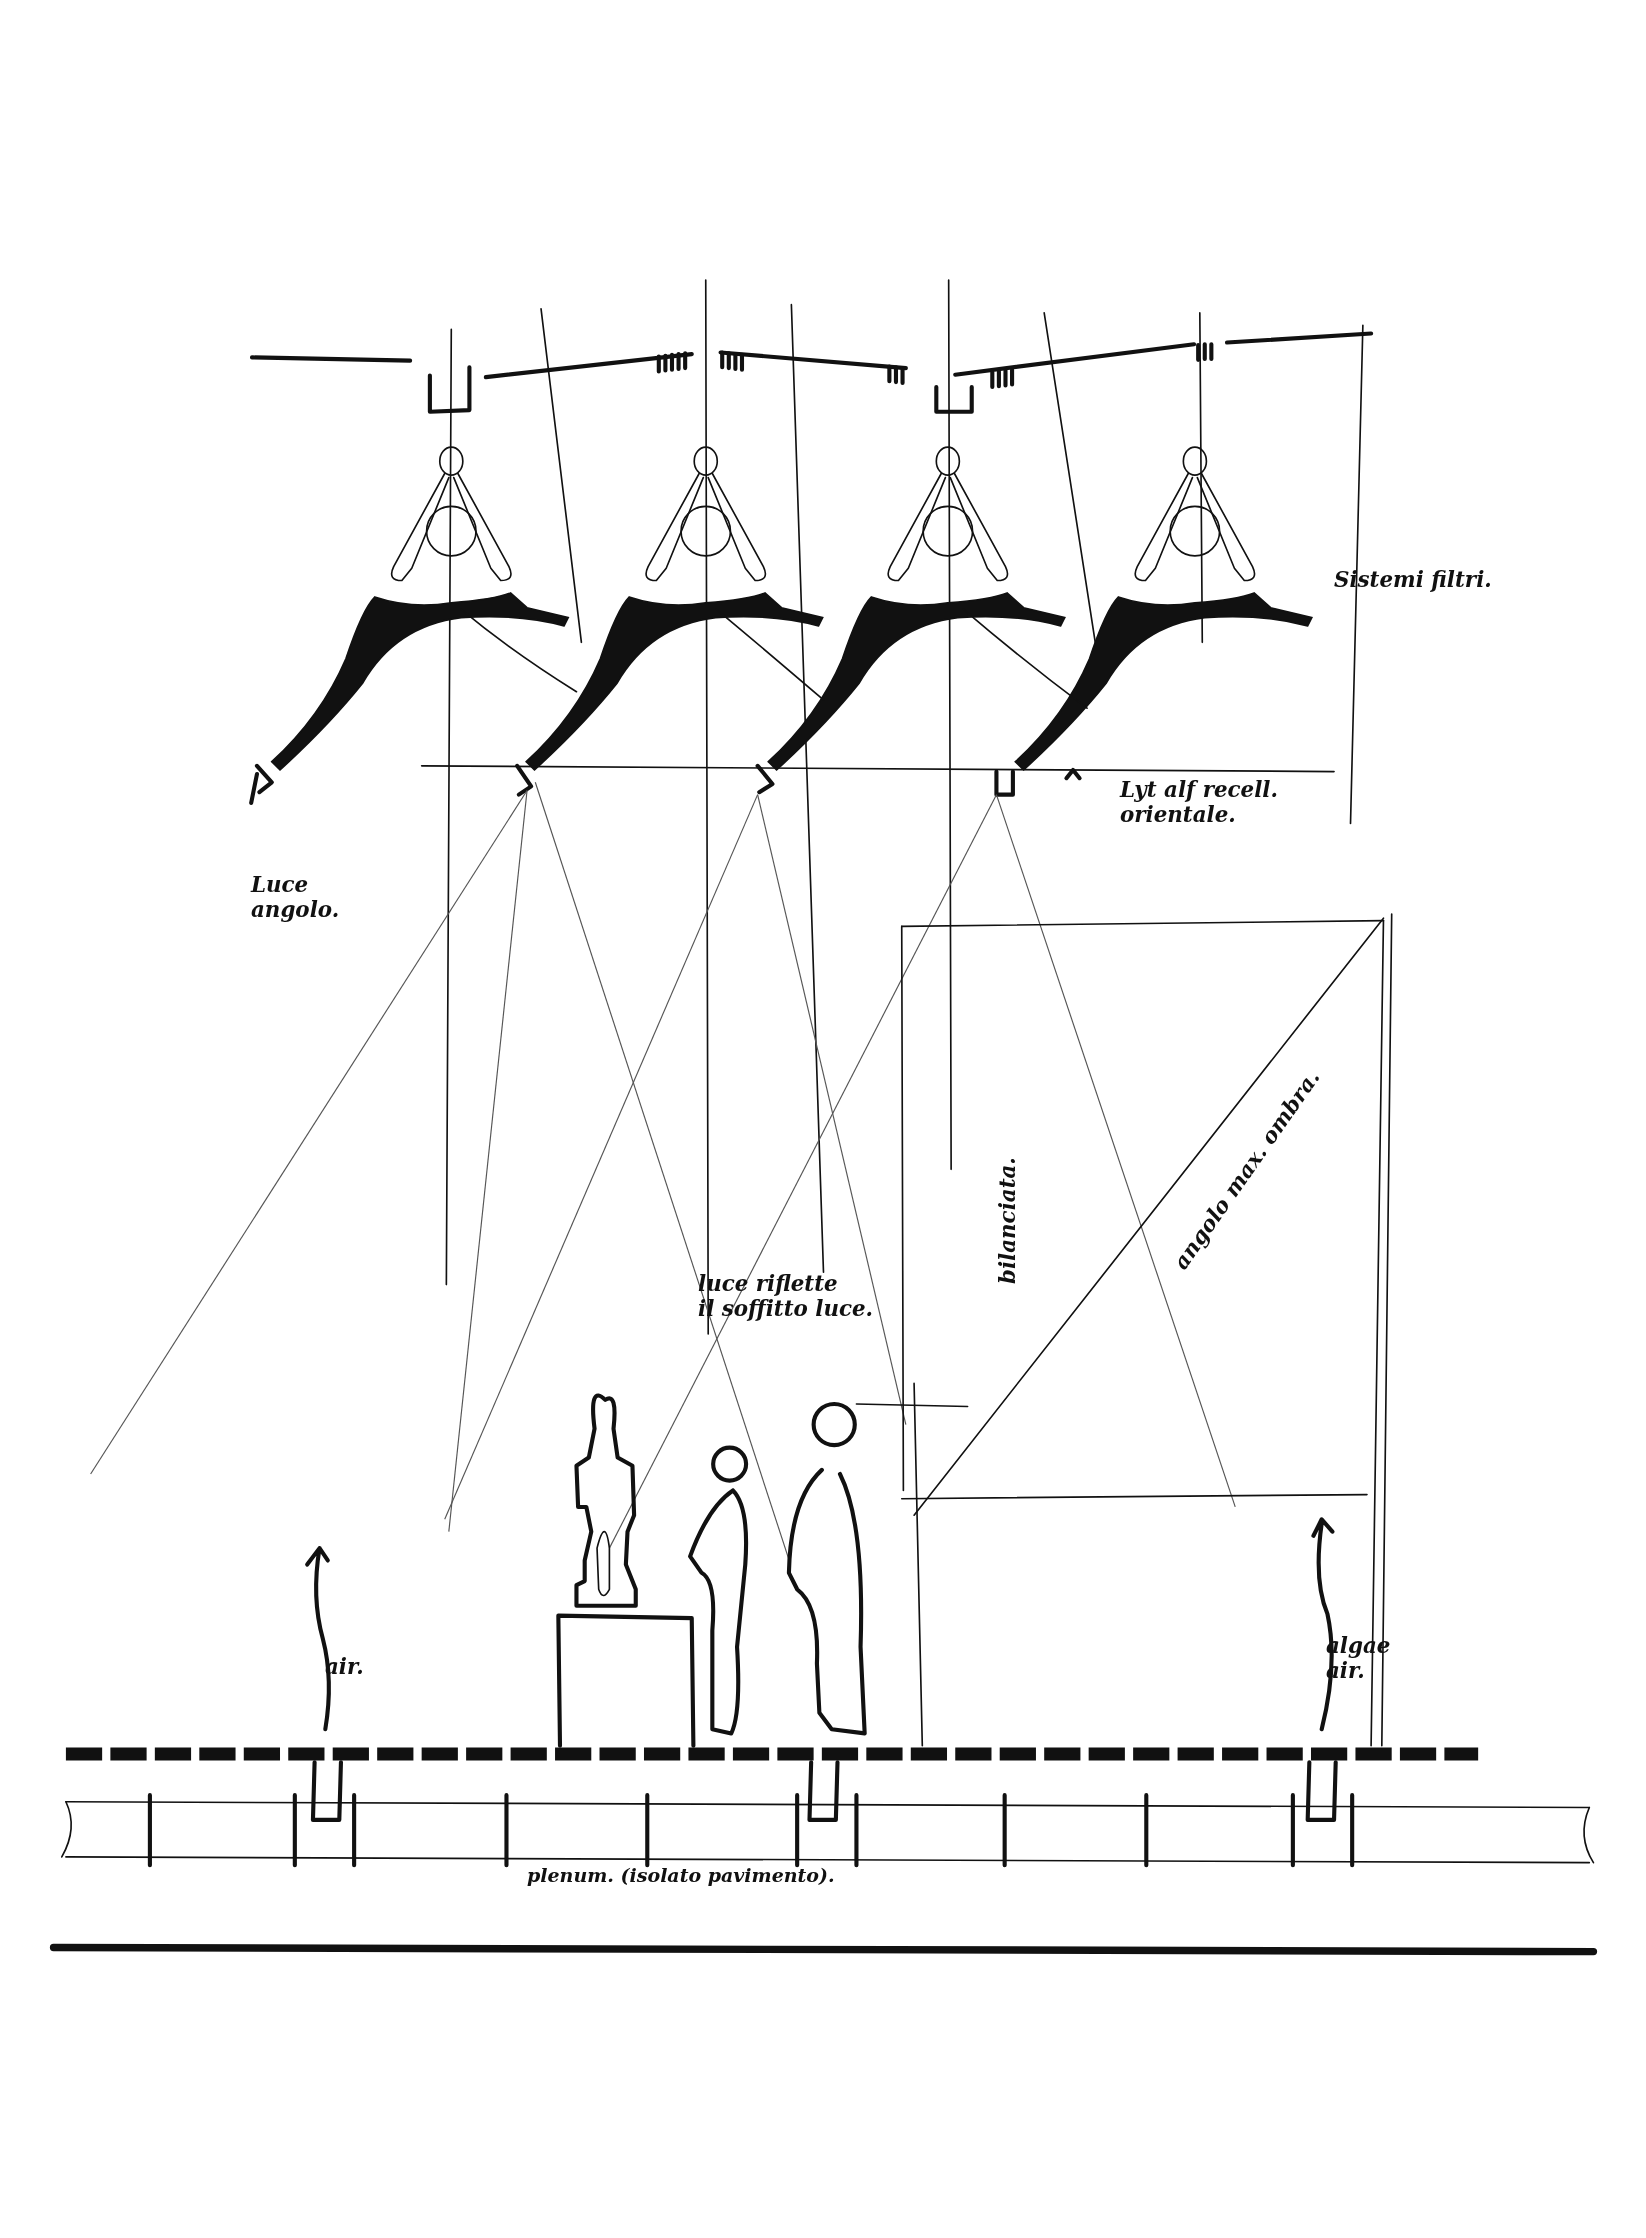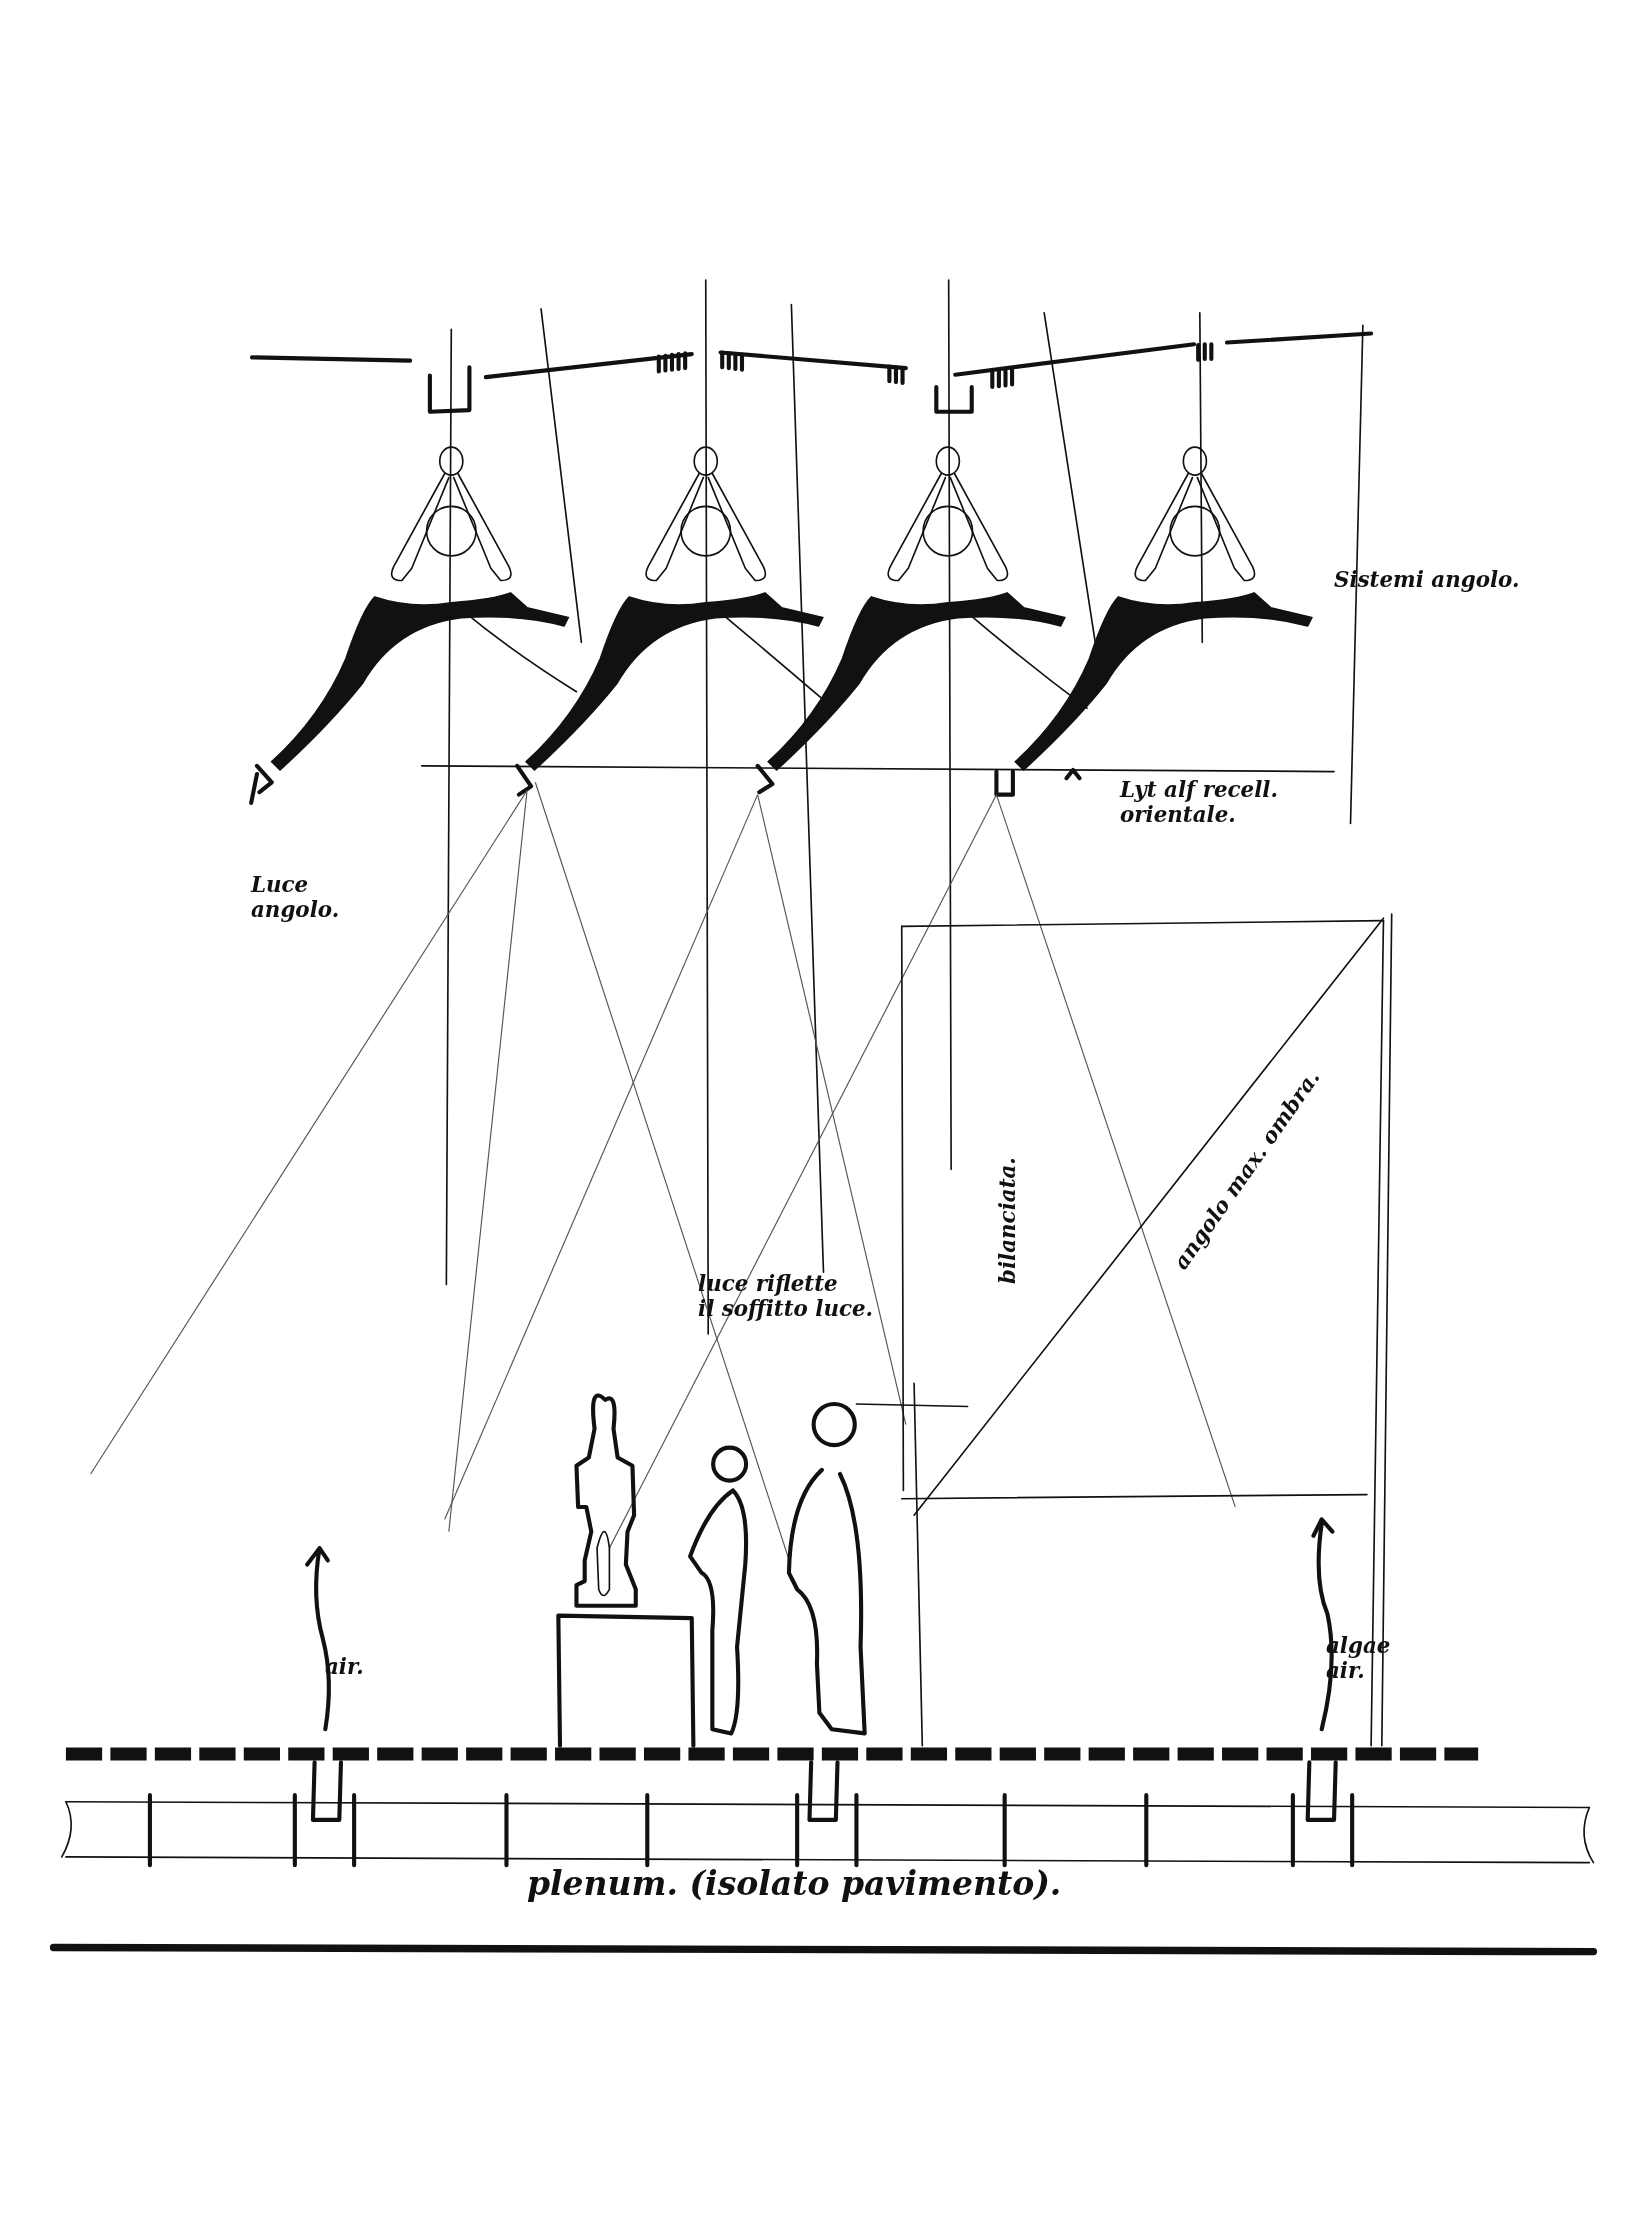--- a/index.html
+++ b/index.html
@@ -153,26 +153,26 @@
     <path class="ink med" d="M182,2180 v85 M358,2180 v85 M430,2180 v85 M615,2180 v85 M786,2180 v85 M968,2180 v85 M1040,2180 v85 M1220,2180 v85 M1392,2180 v85 M1570,2180 v85 M1642,2180 v85"></path>
 
     <path class="ink med" d="M382,2140 L380,2210 L412,2210 L414,2140"></path>
     <path class="ink med" d="M985,2140 L983,2210 L1015,2210 L1017,2140"></path>
     <path class="ink med" d="M1590,2140 L1588,2210 L1620,2210 L1622,2140"></path>
   </g>
 
   <path class="ink thick" d="M65,2365 L1935,2370"></path>
 </svg>
 
-<div class="label" style="left:1334px; top:568px;">Sistemi angolo.</div>
+<div class="label" style="left:1334px; top:568px;">Sistemi filtri.</div>
 <div class="label" style="left:251px; top:873px;">Luce
 angolo.</div>
 <div class="label" style="left:1120px; top:778px;">Lyt alf recell.
 orientale.</div>
 <div class="label" style="left:698px; top:1272px;">luce riflette
 il soffitto luce.</div>
 <div class="label" style="left:996px; top:1284px; transform:rotate(-90deg); transform-origin:left top;">bilanciata.</div>
 <div class="label" style="left:1169px; top:1260px; transform:rotate(-55deg); transform-origin:left top;">angolo max. ombra.</div>
 <div class="label" style="left:325px; top:1655px;">air.</div>
 <div class="label" style="left:1326px; top:1634px;">algae
 air.</div>
-<div class="label" style="left:527px; top:1865px; font-size:33px;">plenum. (isolato pavimento).</div>
+<div class="label" style="left:527px; top:1865px; font-size:19px;">plenum. (isolato pavimento).</div>
 
 
 </body></html>

